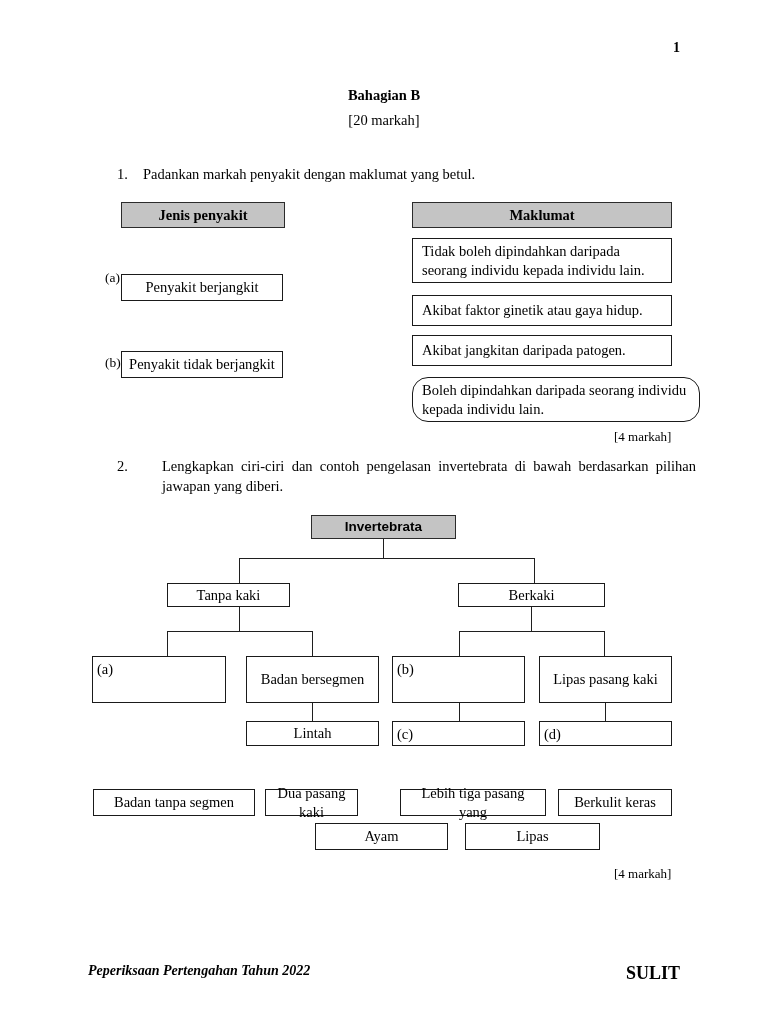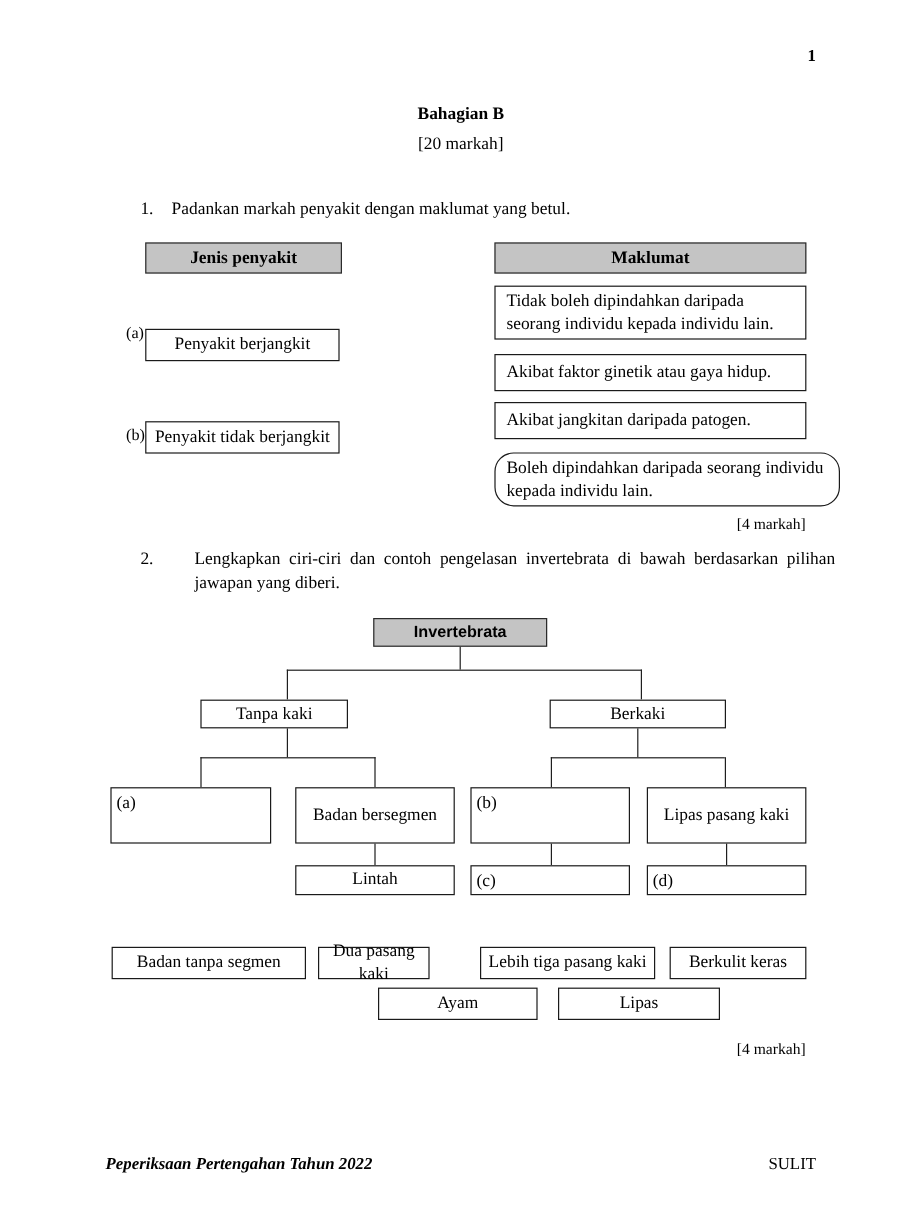--- a/index.html
+++ b/index.html
@@ -111,22 +111,22 @@
   
   .marks {
     font-size: 13px;
   }
   .footer-left {
     font-size: 14px;
     font-style: italic;
     font-weight: bold;
   }
   .footer-right {
-    font-size: 14px;
-    font-weight: normal;
+    font-size: 18px;
+    font-weight: bold;
   }
 </style>
 </head>
 <body>
 
 <div id="page">
 
   <div class="abs page-num">1</div>
 
   <div class="abs center-head bold" style="top:87px;">Bahagian B</div>
@@ -185,21 +185,21 @@
   <div class="abs vline" style="left:312px; top:703px; height:18px;"></div>
   <div class="abs vline" style="left:459px; top:703px; height:18px;"></div>
   <div class="abs vline" style="left:605px; top:703px; height:18px;"></div>
 
   <div class="abs box" style="left:246px; top:721px; width:133px; height:25px;">Lintah</div>
   <div class="abs box left-text" style="left:392px; top:721px; width:133px; height:25px;">(c)</div>
   <div class="abs box left-text" style="left:539px; top:721px; width:133px; height:25px;">(d)</div>
 
   <div class="abs box" style="left:93px; top:789px; width:162px; height:27px;">Badan tanpa segmen</div>
   <div class="abs box" style="left:265px; top:789px; width:93px; height:27px;">Dua pasang kaki</div>
-  <div class="abs box" style="left:400px; top:789px; width:146px; height:27px;">Lebih tiga pasang kaki</div>
+  <div class="abs box" style="left:400px; top:789px; width:146px; height:27px;">Lebih tiga pasang yang</div>
   <div class="abs box" style="left:558px; top:789px; width:114px; height:27px;">Berkulit keras</div>
 
   <div class="abs box" style="left:315px; top:823px; width:133px; height:27px;text-align:right;">Ayam</div>
   <div class="abs box" style="left:465px; top:823px; width:135px; height:27px;">Lipas</div>
 
   <div class="abs marks" style="left:614px; top:866px;">[4 markah]</div>
 
   <div class="abs footer-left" style="left:88px; top:963px;">Peperiksaan Pertengahan Tahun 2022</div>
   <div class="abs footer-right" style="right:88px; top:963px;">SULIT</div>
 

